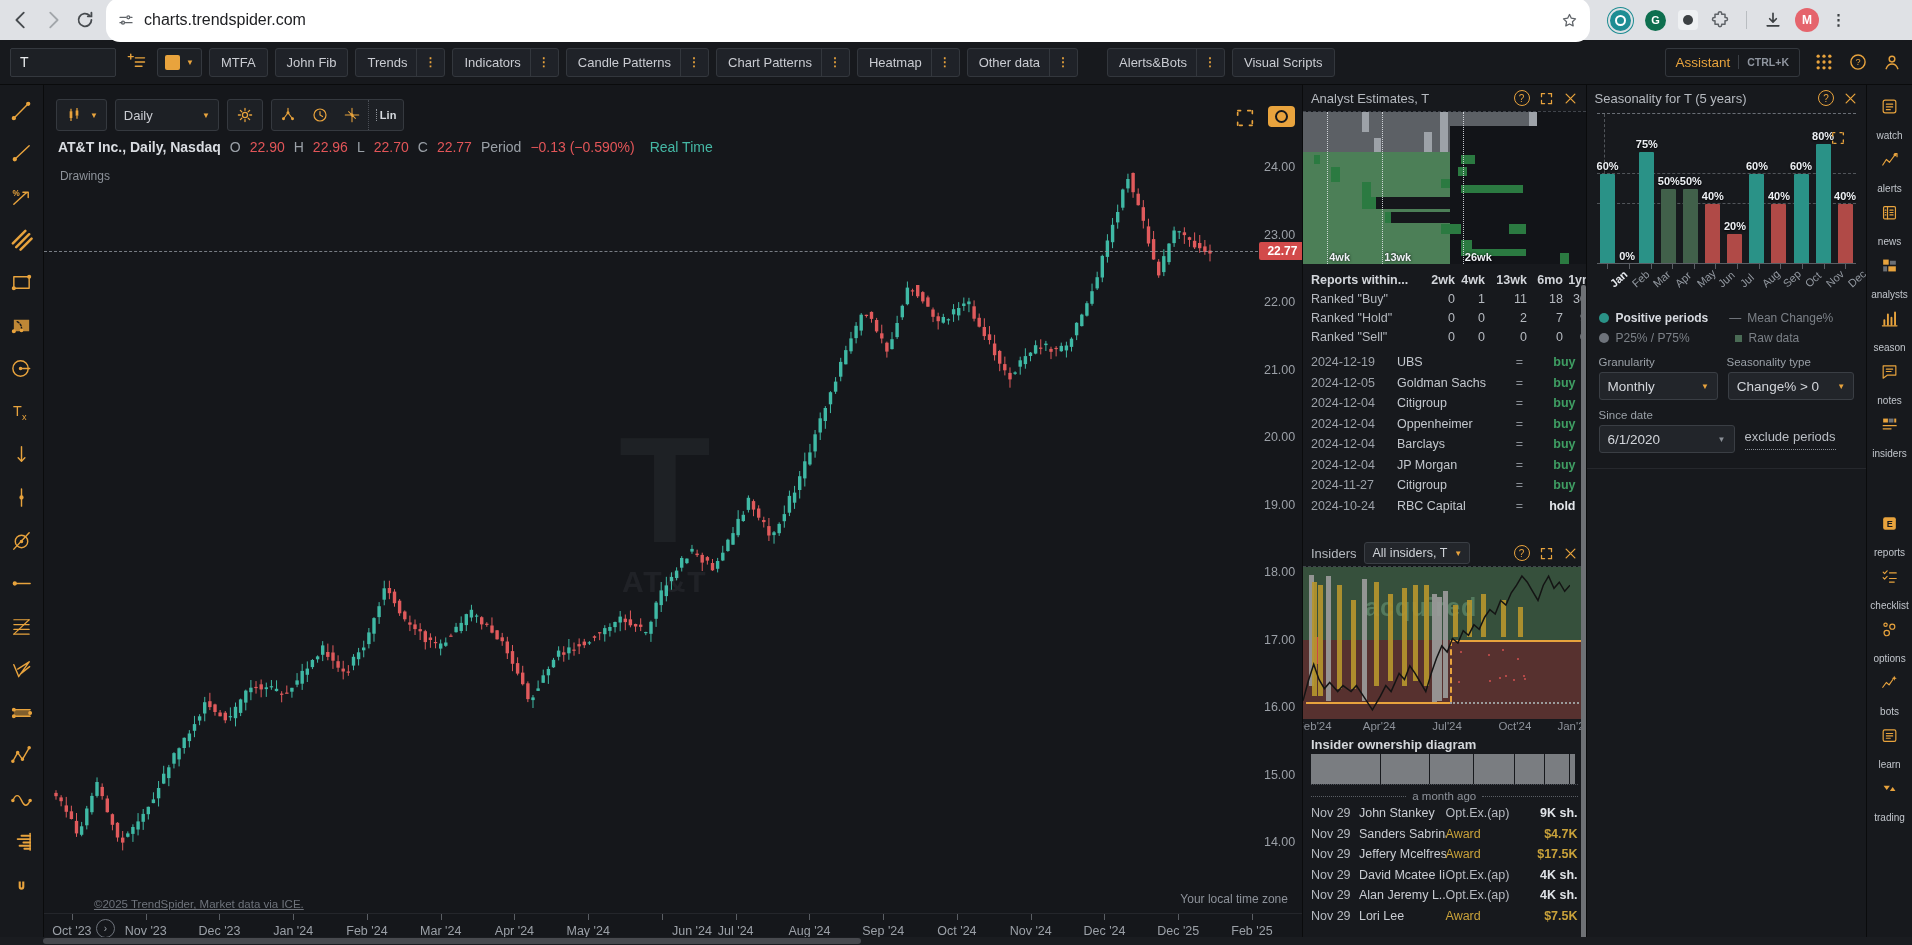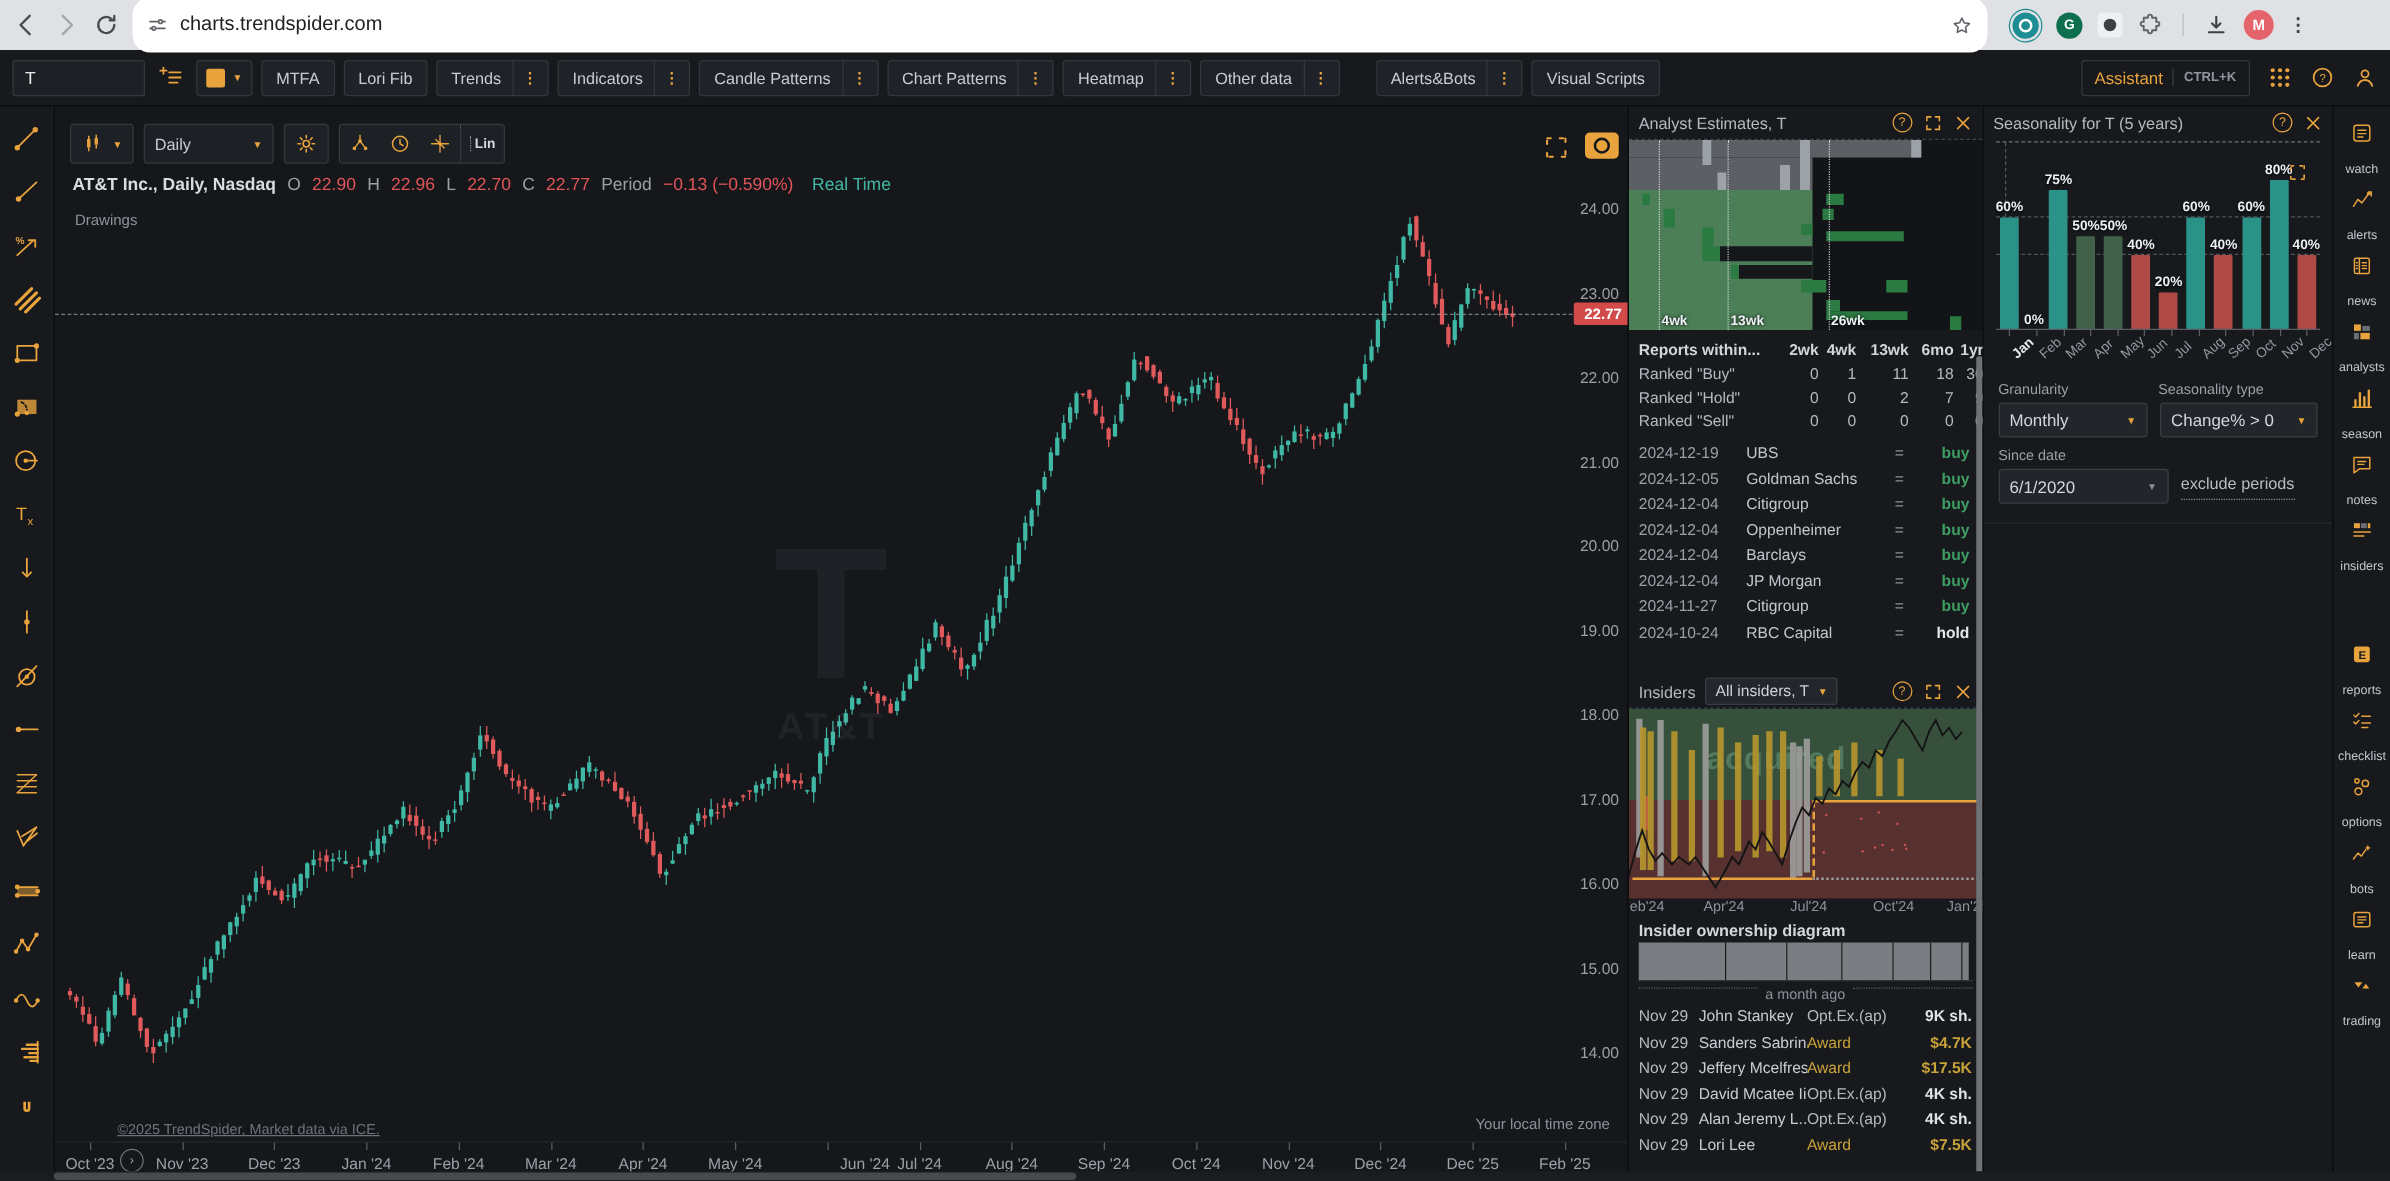--- a/index.html
+++ b/index.html
@@ -111,21 +111,21 @@
   .r.hold{color:#e3e6ea;}
 
   #insiders-panel{flex:1;display:flex;flex-direction:column;overflow:hidden;}
   #insiders-header .sel{height:20px;background:#23262b;border:1px solid #3a3e44;border-radius:3px;display:flex;align-items:center;gap:7px;padding:0 7px;color:#ced2d7;font-size:12.5px;}
   #insiders-chart{position:relative;height:152px;background:#121418;overflow:hidden;flex:none;}
   #ins-xaxis{position:relative;height:15px;flex:none;}
   #ins-xaxis span{position:absolute;top:1px;transform:translateX(-50%);color:#8d929a;font-size:11.5px;white-space:nowrap;}
   #own-title{padding:3px 8px 2px;color:#d4d7db;font-size:13px;font-weight:bold;flex:none;}
   #own-blocks{display:flex;height:30px;margin:0 8px;border-bottom:1px dotted #4a4e55;flex:none;}
   #own-blocks i{background:#7a7d81;border-right:1px solid #17191d;display:block;height:100%;}
-  #month-divider{display:flex;align-items:flex-start;gap:6px;margin:5px 8px 1px;color:#8d929a;font-size:11.5px;flex:none;}
+  #month-divider{display:flex;align-items:center;gap:6px;margin:5px 8px 1px;color:#8d929a;font-size:11.5px;flex:none;}
   #month-divider:before,#month-divider:after{content:"";flex:1;border-top:1px dotted #5a5e64;}
   #insider-txs{flex:1;overflow:hidden;padding:0 8px;}
   .txrow{display:grid;grid-template-columns:48px 1fr 76px 56px;height:20.5px;align-items:center;font-size:12.5px;}
   .txrow .d{color:#b6bac0;}
   .txrow .n{color:#c9ccd2;white-space:nowrap;overflow:hidden;}
   .txrow .t{color:#b6bac0;}
   .txrow .t.award{color:#c9a23a;}
   .txrow .a{text-align:right;font-weight:bold;color:#dfe2e6;}
   .txrow .a.award{color:#c9a23a;}
   #col1-scrollthumb{position:absolute;right:0;top:200px;bottom:2px;width:5px;background:#6e7175;border-radius:2px;z-index:9;}
@@ -247,21 +247,21 @@
       </span>
     <span class="swatch-chip">
         <span class="swatch"></span>
         <span class="caret">▼</span>
       </span>
     <span id="appbar-buttons" style="display:flex;gap:7px;align-items:center;">
         <span class="tbtn">
           <span>MTFA</span>
         </span>
         <span class="tbtn">
-          <span>Lori Fib</span>
+          <span>John Fib</span>
         </span>
         <span class="tbtn">
           <span>Trends</span>
           <span class="menudots">⋮</span>
         </span>
         <span class="tbtn">
           <span>Indicators</span>
           <span class="menudots">⋮</span>
         </span>
         <span class="tbtn">
@@ -1430,20 +1430,34 @@
               <i></i>
               <span>Dec</span>
             </div>
           </div>
         <span id="seas-expand">
             <svg viewBox="0 0 24 24" fill="none" stroke="currentColor" stroke-width="2" stroke-linecap="round" stroke-dasharray="3 2.2">
               <path d="M4 9V4h5M15 4h5v5M20 15v5h-5M9 20H4v-5"></path>
             </svg>
           </span>
       </div>
+      <div id="seas-legend">
+        <div class="legrow">
+          <span class="dot teal"></span>
+          <span class="leg-strong">Positive periods</span>
+          <span class="leg-dash">—</span>
+          <span class="leg-dim">Mean Change%</span>
+        </div>
+        <div class="legrow">
+          <span class="dot gray"></span>
+          <span class="leg-dim">P25% / P75%</span>
+          <span class="leg-sq"></span>
+          <span class="leg-dim">Raw data</span>
+        </div>
+      </div>
       <div id="seas-controls">
         <div class="ctl-labels">
           <span>Granularity</span>
           <span>Seasonality type</span>
         </div>
         <div class="ctl-row">
           <span class="selchip">
             <span>Monthly</span>
               <span class="caret">▼</span>
           </span>

